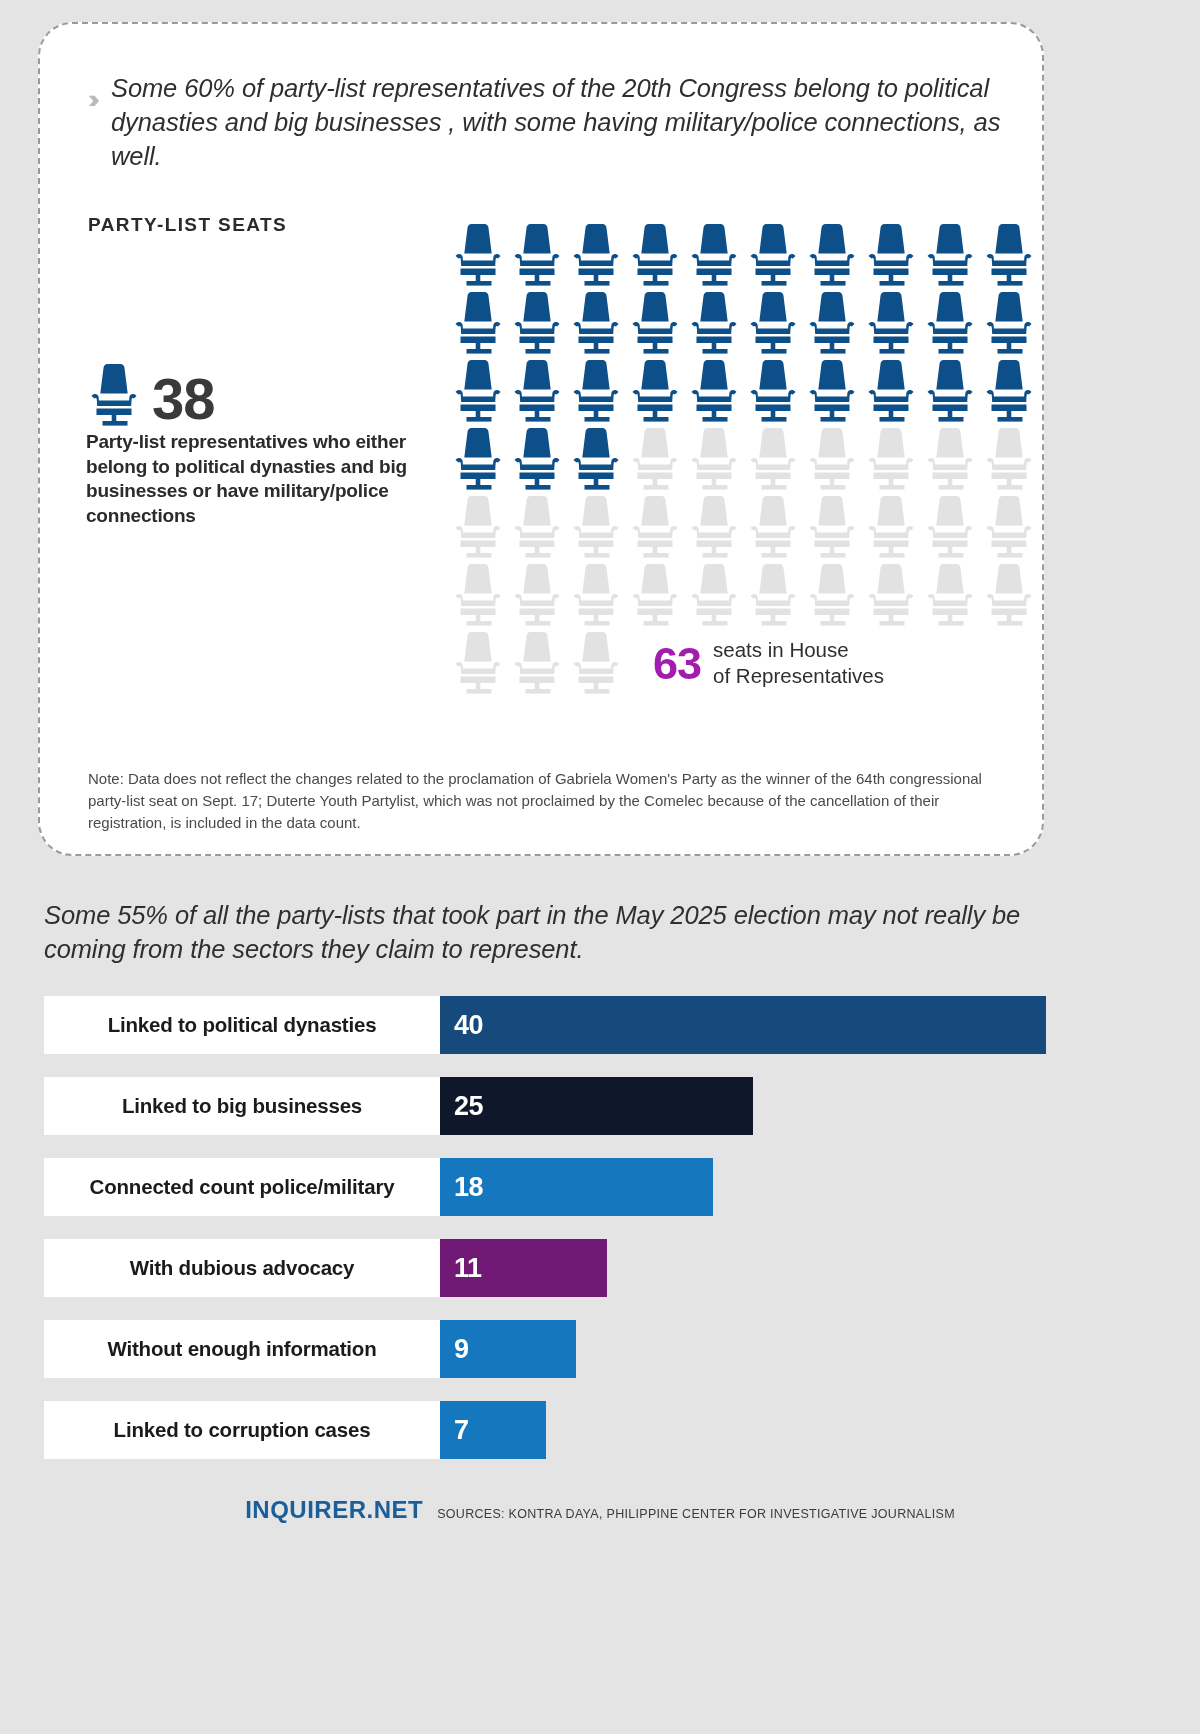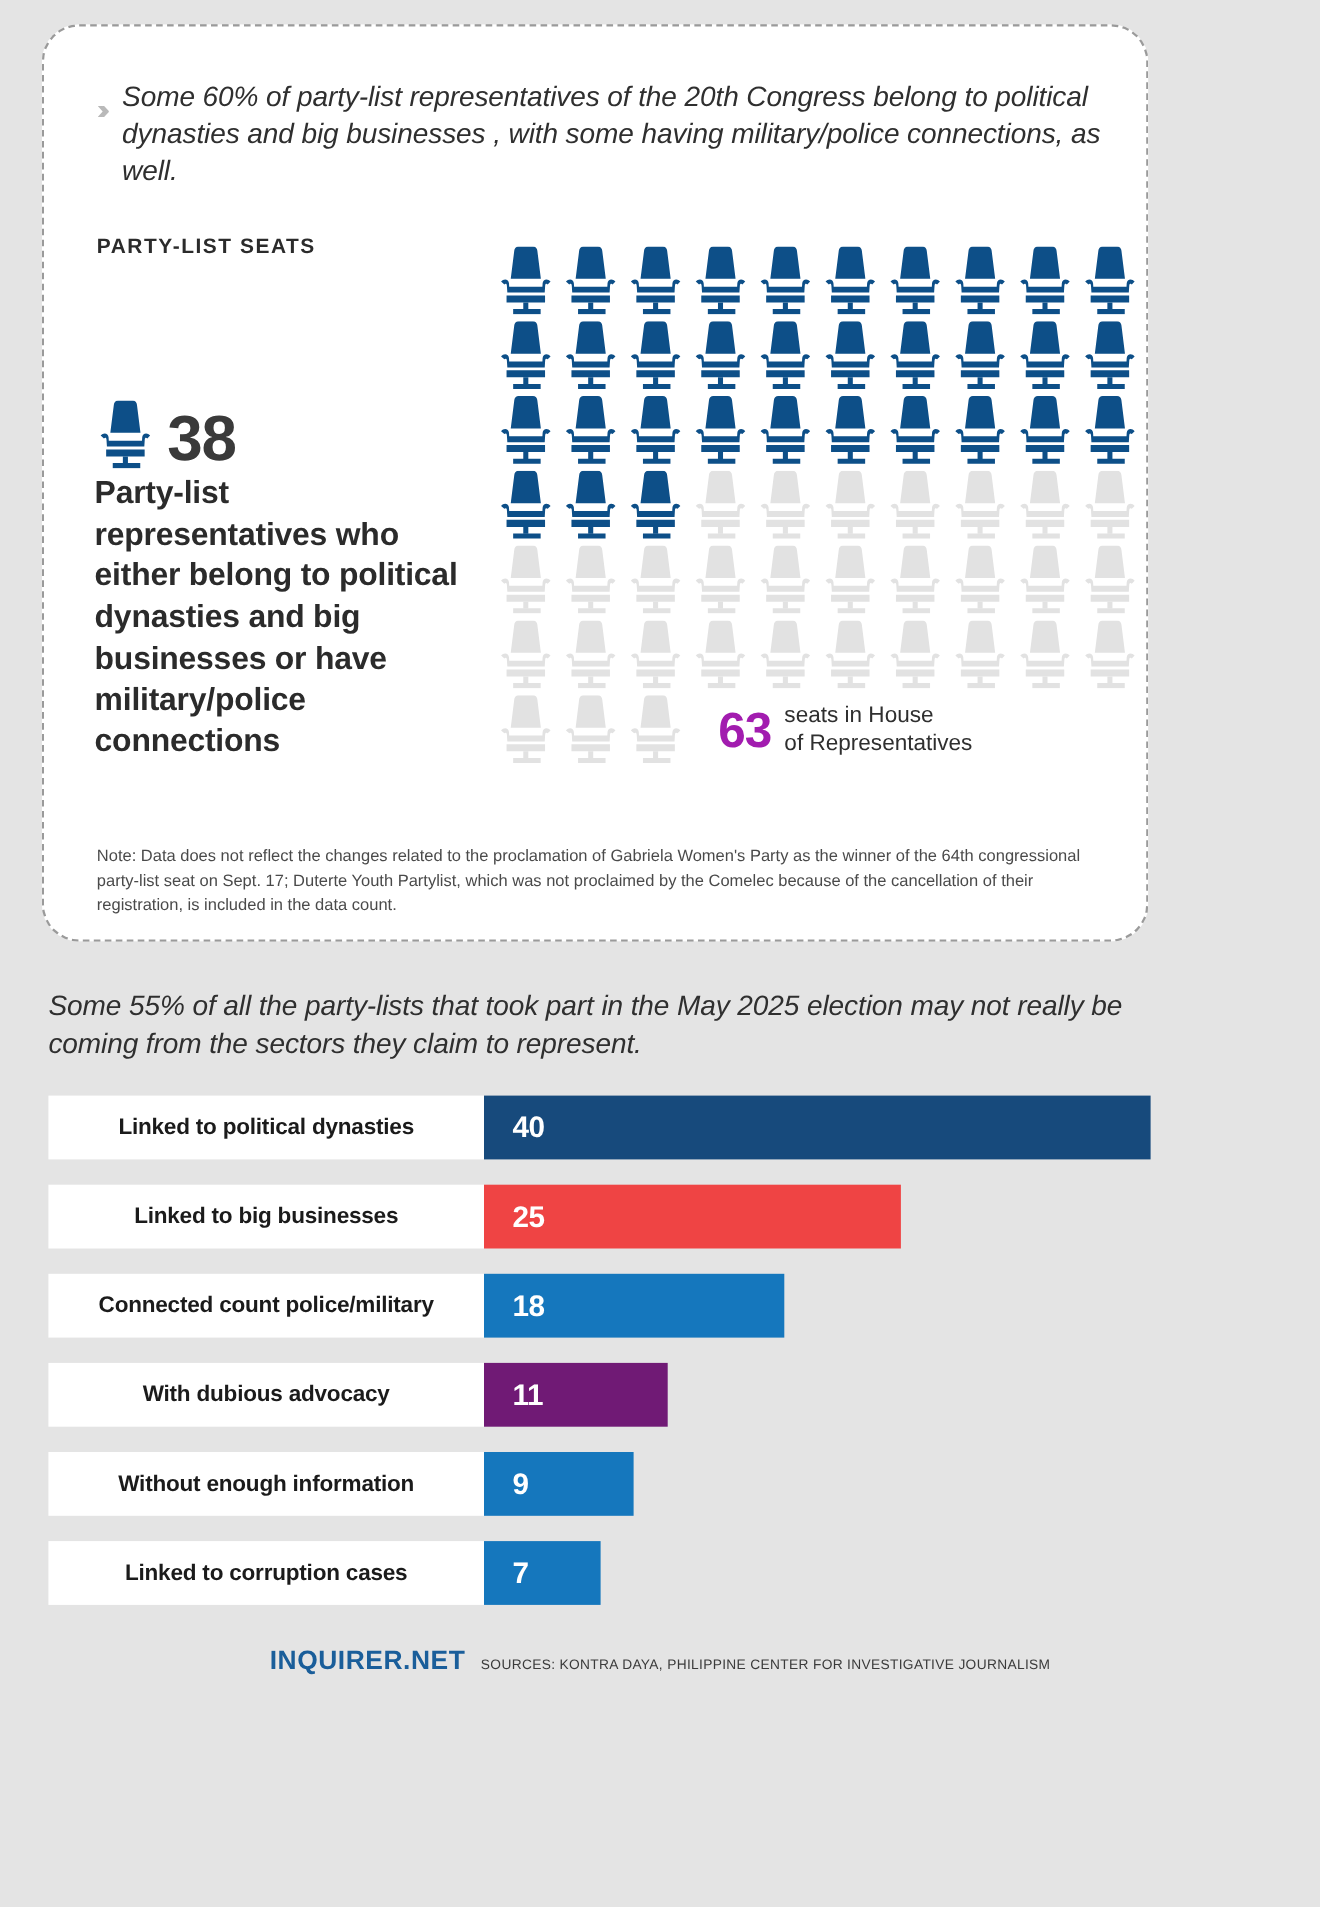--- a/index.html
+++ b/index.html
@@ -73,21 +73,21 @@
   .stat-chair{width:56px;height:62px;}
   .stat-num{
     font-size:58px;
     font-weight:bold;
     color:#3a3a3a;
     line-height:.95;
     letter-spacing:-1px;
   }
   .stat-desc{
     margin-top:4px;
-    font-size:29px;
+    font-size:19px;
     line-height:1.3;
     font-weight:bold;
     color:#2b2b2b;
     letter-spacing:-.2px;
   }
 
   
   .grid{
     position:absolute;
     left:414px; top:200px;
@@ -162,21 +162,21 @@
     padding:0 14px;
     box-sizing:border-box;
     font-size:20.5px;
     font-weight:bold;
     color:#1b1b1b;
     letter-spacing:-.2px;
   }
   .bar-fill{
     display:flex;
     align-items:center;
-    padding-left:26px;
+    padding-left:14px;
     box-sizing:border-box;
     color:#ffffff;
     font-size:27px;
     font-weight:bold;
     letter-spacing:-.5px;
   }
 
   
   .footer{
     position:absolute;
@@ -694,21 +694,21 @@
 
 <div class="bars" id="bars">
     <div class="bar-row">
       <div class="bar-label">Linked to political dynasties</div>
       <div class="bar-fill" style="width:606px;background:#174a7c;">
         <span>40</span>
       </div>
     </div>
     <div class="bar-row">
       <div class="bar-label">Linked to big businesses</div>
-      <div class="bar-fill" style="width:379px;background:#ef4444;">
+      <div class="bar-fill" style="width:313px;background:#0f172a;">
         <span>25</span>
       </div>
     </div>
     <div class="bar-row">
       <div class="bar-label">Connected count police/military</div>
       <div class="bar-fill" style="width:273px;background:#1577bd;">
         <span>18</span>
       </div>
     </div>
     <div class="bar-row">

